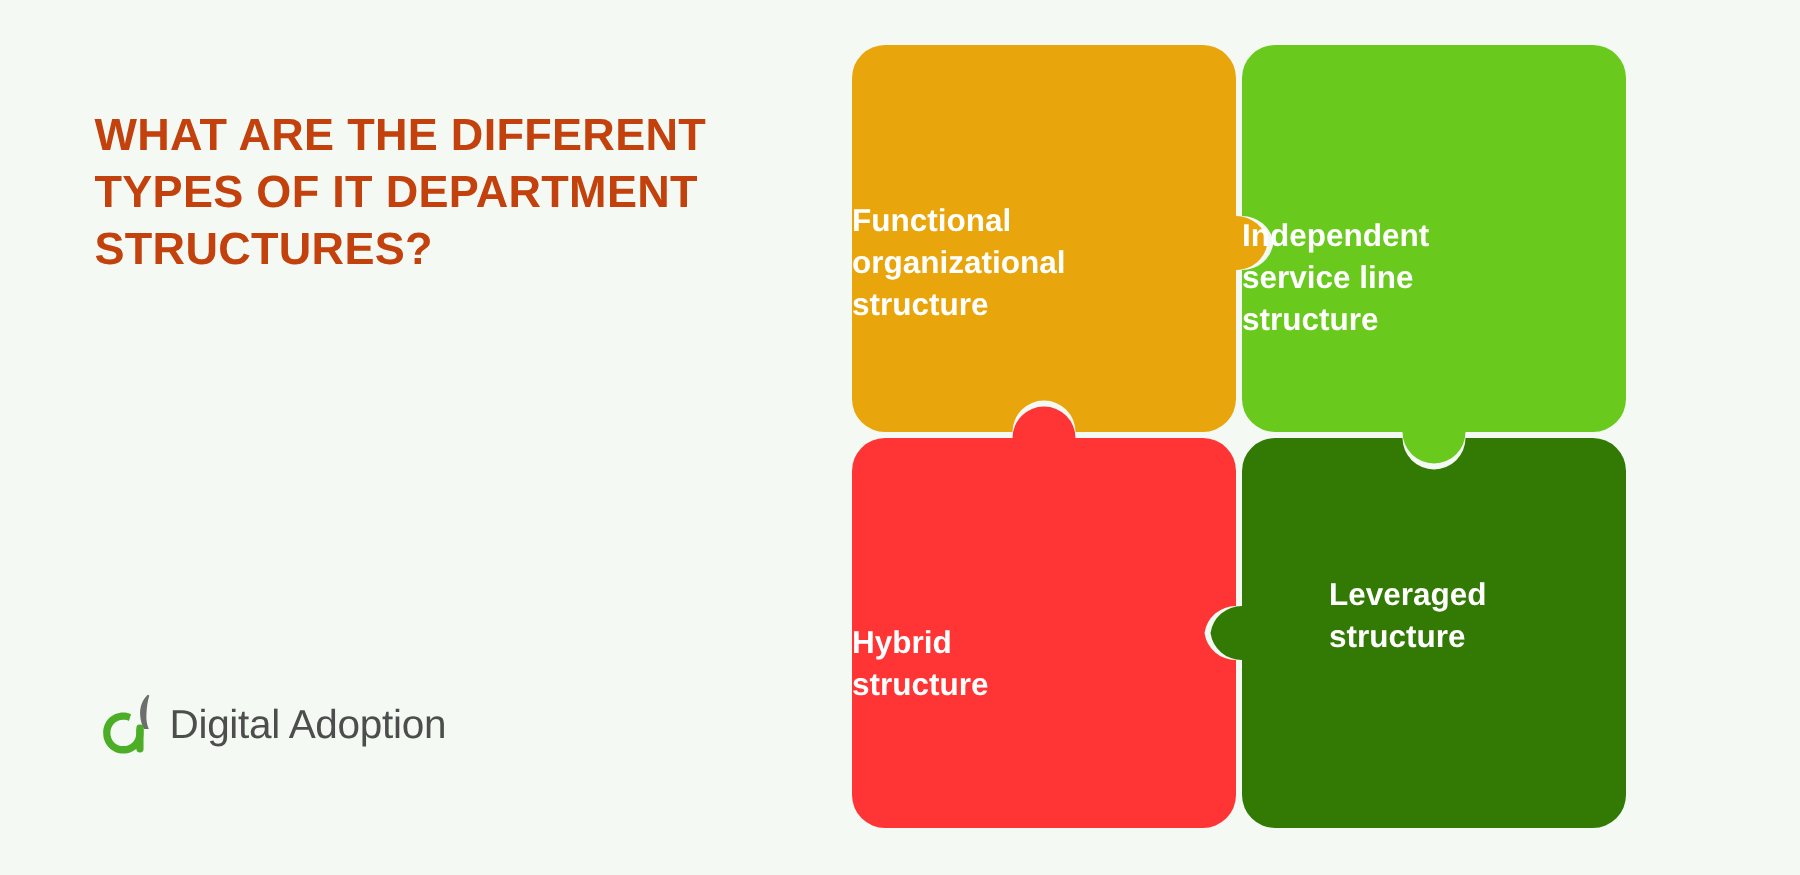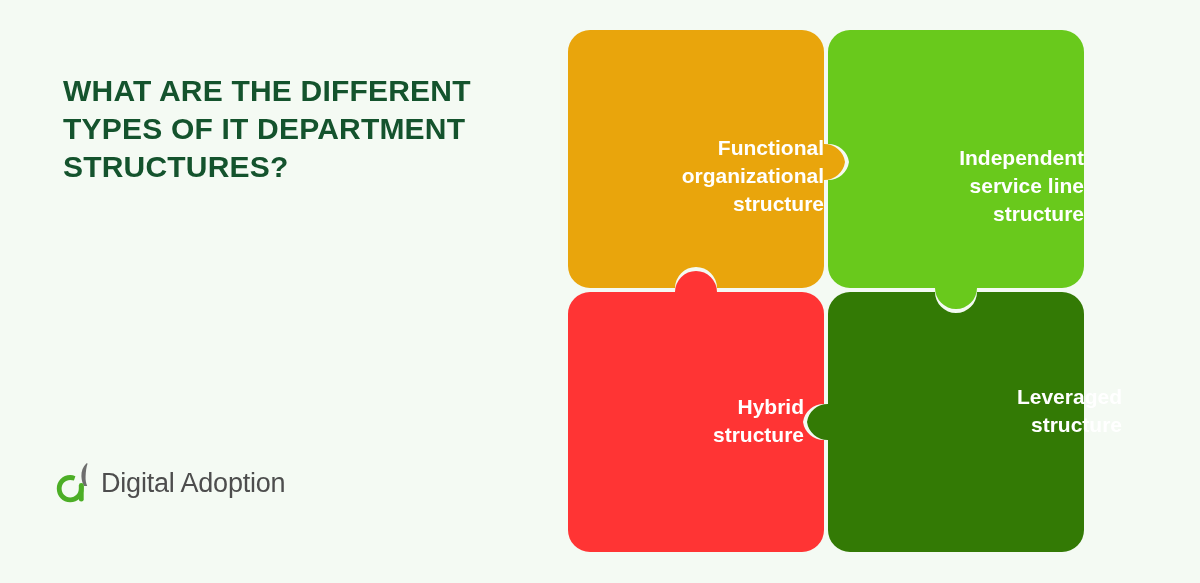--- a/index.html
+++ b/index.html
@@ -24,27 +24,27 @@
   
   #headline {
     position: absolute;
     left: 63px;
     top: 52px;
     width: 430px;
     font-size: 30px;
     font-weight: bold;
     line-height: 1.26;
     letter-spacing: 0.2px;
-    color: #14532d;
+    color: #c2410c;
     text-transform: uppercase;
   }
 
   #logo {
     position: absolute;
-    left: 56px;
+    left: 68px;
     top: 462px;
     display: flex;
     align-items: center;
     gap: 7px;
   }
   #logo .mark {
     width: 38px;
     height: 42px;
     display: block;
   }
@@ -65,31 +65,31 @@
     height: 540px;
   }
   #puzzle svg {
     display: block;
     width: 536px;
     height: 540px;
   }
 
   .piece-label {
     position: absolute;
-    text-align: right;
+    text-align: left;
     color: #ffffff;
     font-size: 21px;
     font-weight: bold;
     line-height: 1.33;
     pointer-events: none;
     white-space: pre-line;
   }
   #label-functional { left: 568px; top: 134px; width: 256px; }
   #label-independent { left: 828px; top: 144px; width: 256px; }
-  #label-hybrid      { left: 568px; top: 393px; width: 236px; }
+  #label-hybrid      { left: 568px; top: 415px; width: 236px; }
   #label-leveraged   { left: 886px; top: 383px; width: 236px; }
 </style>
 </head>
 <body>
 
 <div id="canvas">
 
   <h1 id="headline">What are the different types of IT department structures?</h1>
 
   <div id="logo">

